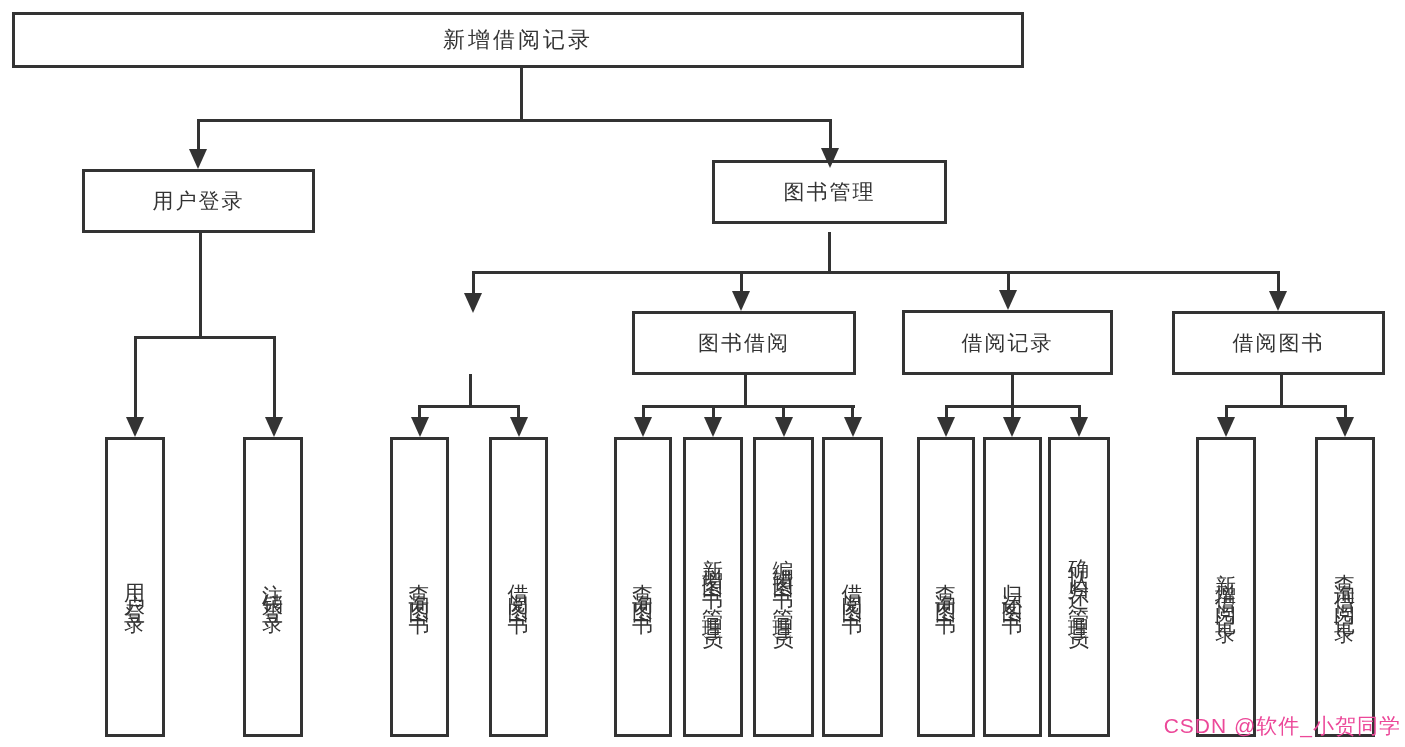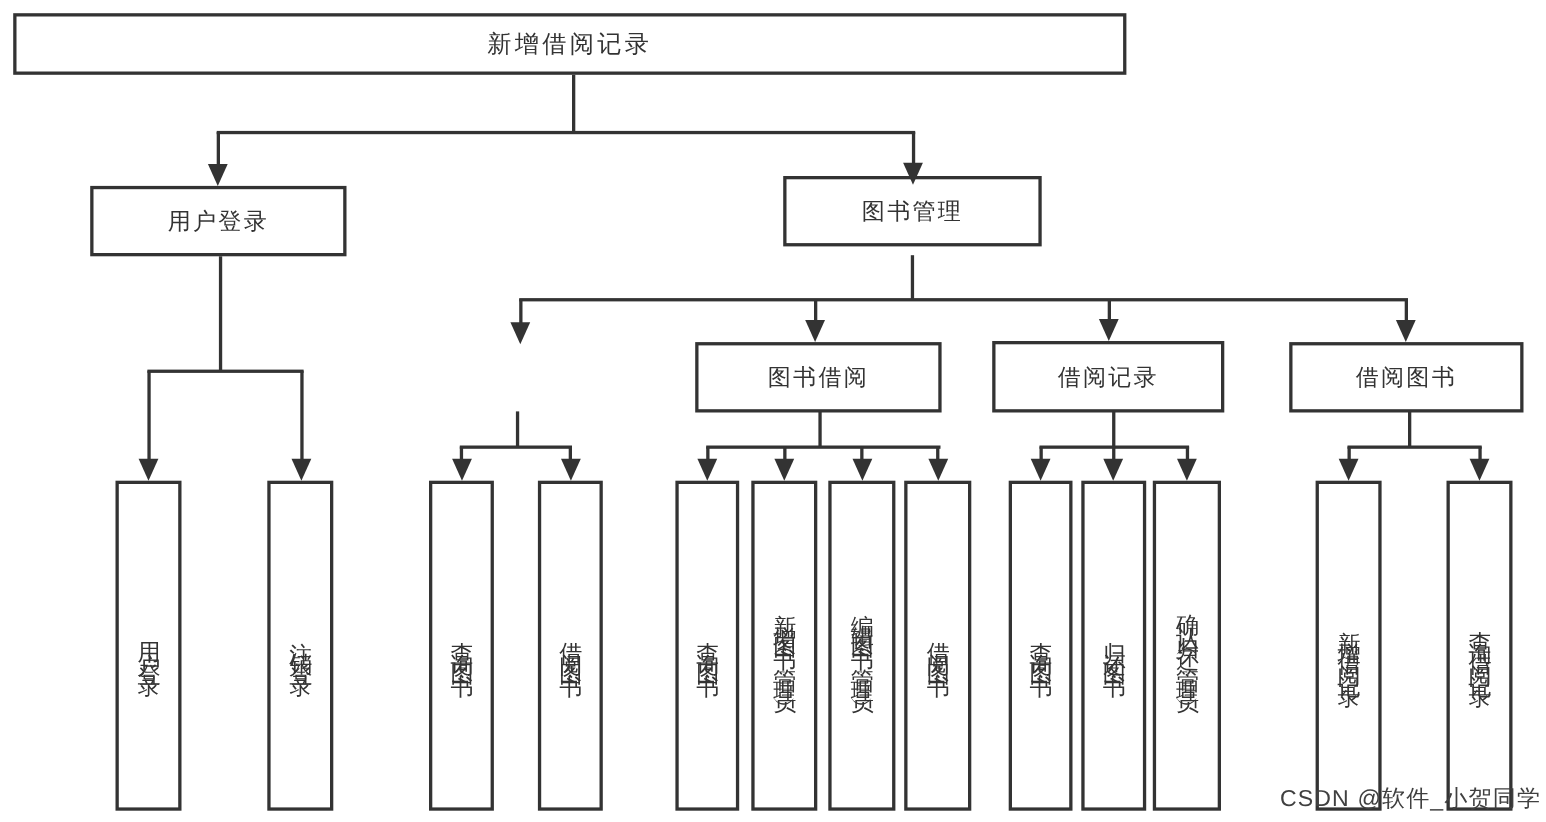--- a/index.html
+++ b/index.html
@@ -40,21 +40,21 @@
     width:0;height:0;
     border-left:9px solid transparent;
     border-right:9px solid transparent;
     border-top:20px solid #333333;
   }
   .watermark{
     position:absolute;
     top:712px;
     right:4px;
     font-size:21px;
-    color:#404040;
+    color:#ec4899;
     letter-spacing:1px;
     z-index:5;
     white-space:nowrap;
   }
 </style>
 </head>
 <body>
 
 <div class="canvas">
 

